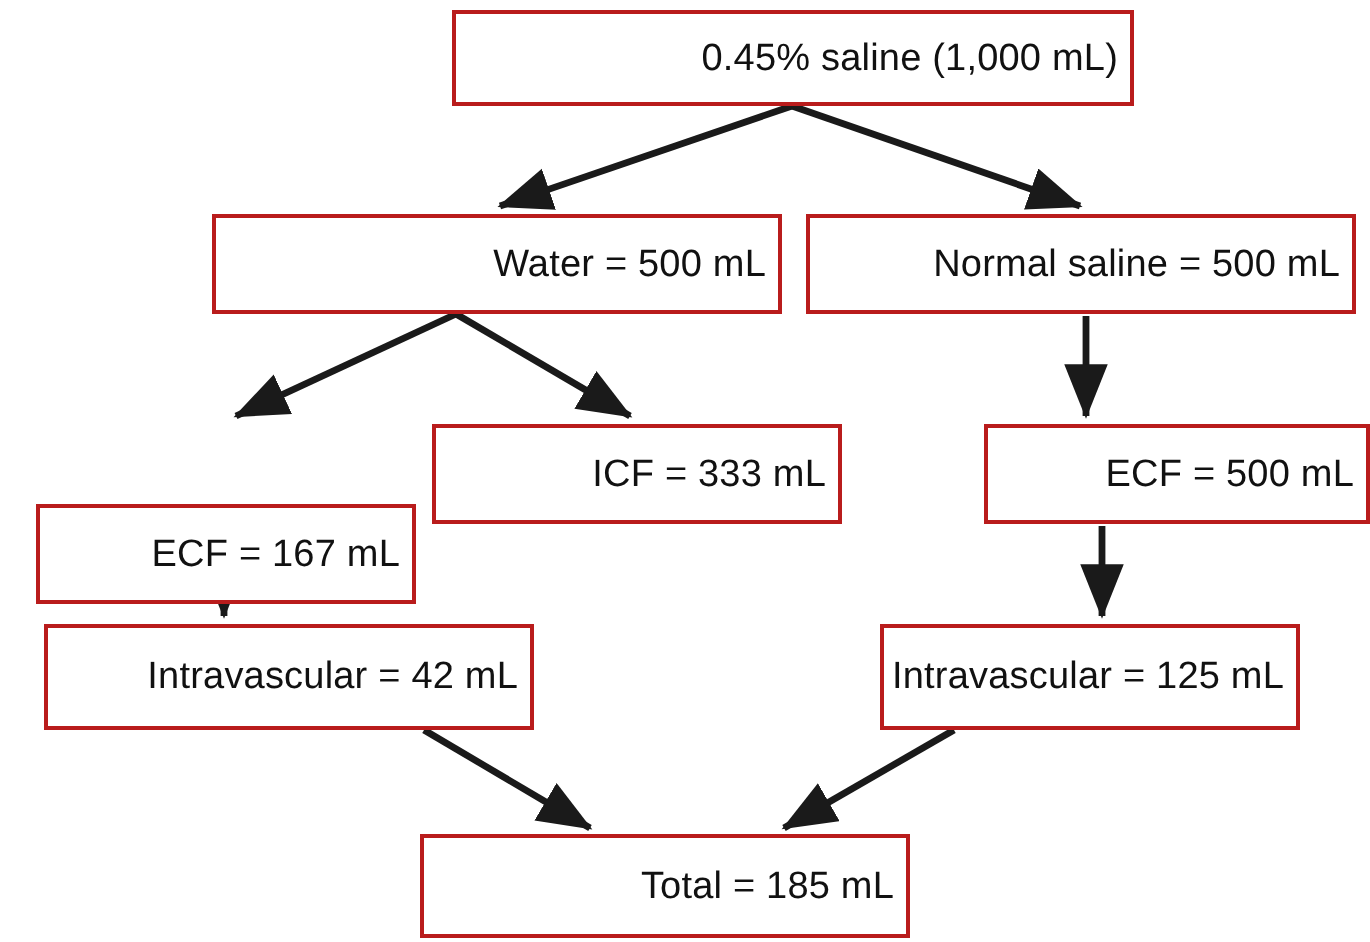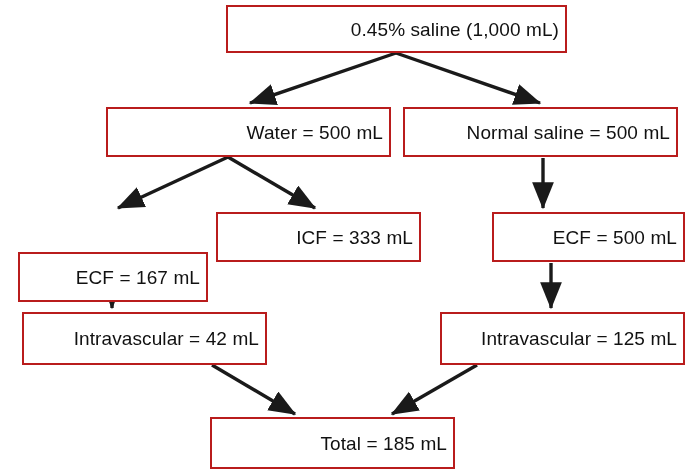--- a/index.html
+++ b/index.html
@@ -91,21 +91,21 @@
   </div>
 
   <div class="node" style="left:458px; top:212px; width:193px; height:50px;margin-left:34px;">
     <span class="node-label">ECF = 500 mL</span>
   </div>
 
   <div class="node" style="left:2px; top:312px; width:245px; height:53px;margin-left:20px;">
     <span class="node-label">Intravascular = 42 mL</span>
   </div>
 
-  <div class="node" style="left:440px; top:312px; width:245px; height:53px;">
+  <div class="node" style="left:440px; top:312px; width:210px; height:53px;">
     <span class="node-label">Intravascular = 125 mL</span>
   </div>
 
   <div class="node" style="left:210px; top:417px; width:245px; height:52px;">
     <span class="node-label">Total = 185 mL</span>
   </div>
 
 </div>
 
 </body></html>

